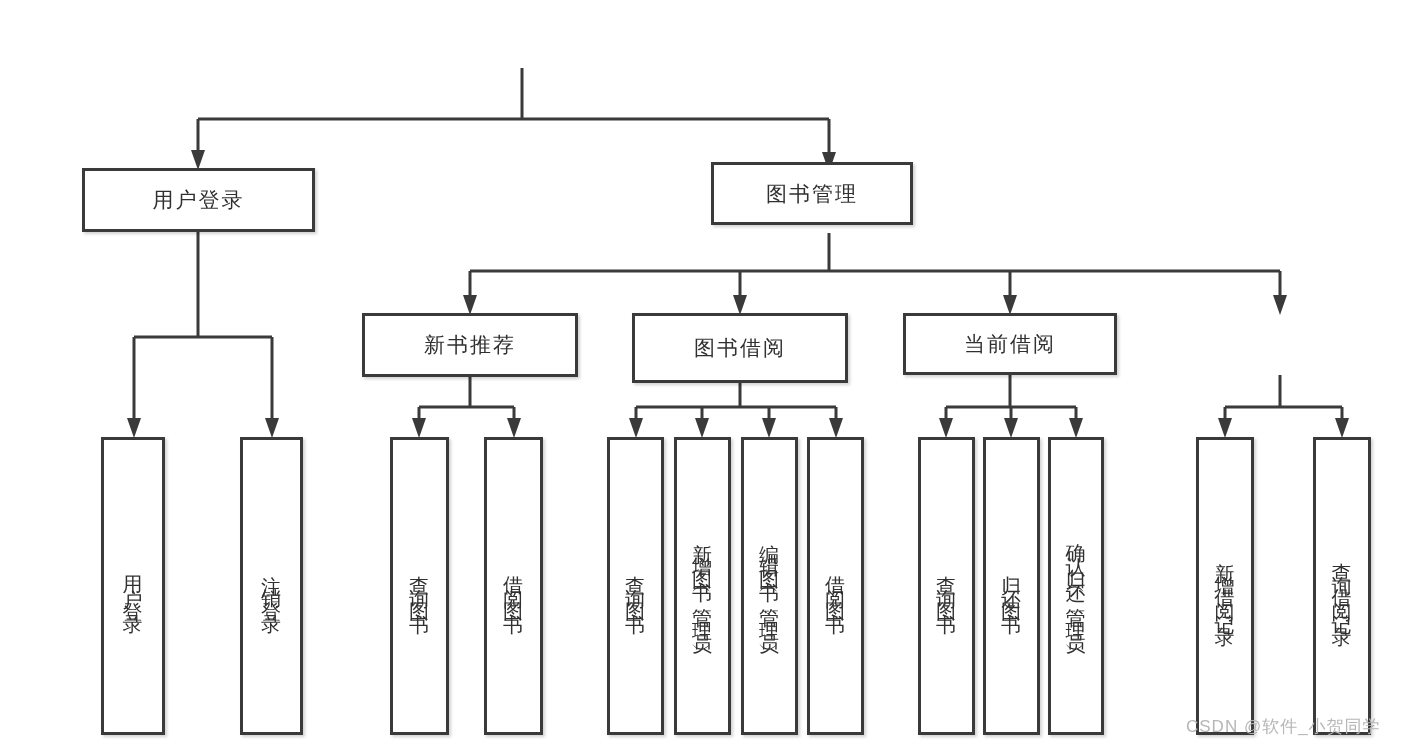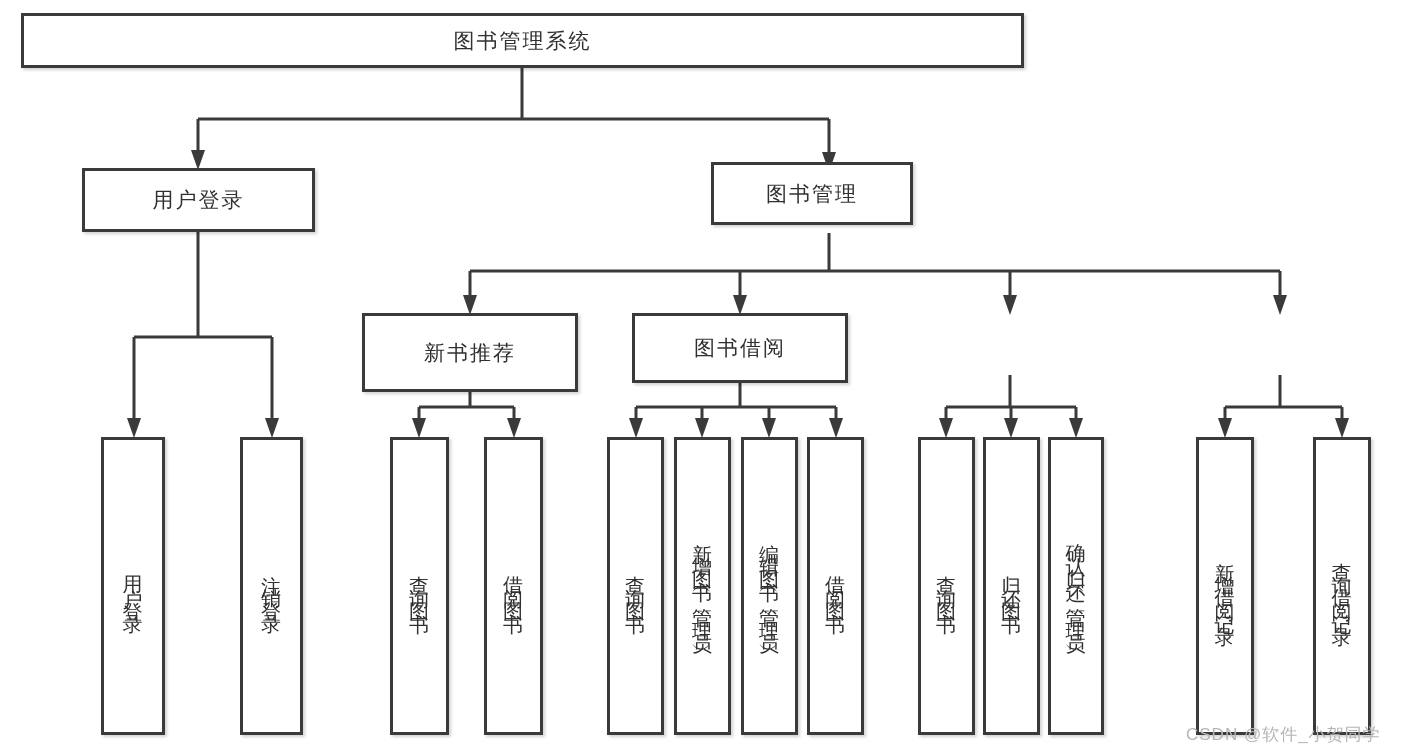--- a/index.html
+++ b/index.html
@@ -57,21 +57,20 @@
   }
   .watermark {
     position: absolute;
     left: 1186px;
     top: 715px;
     font-size: 17px;
     letter-spacing: 1px;
     color: var(--watermark, #b6b6b6);
     white-space: nowrap;
     z-index: 5;
-    margin-top: 8px;
   }
 </style>
 </head>
 <body>
 
 <div class="canvas">
 
   <svg class="connectors" viewBox="0 0 1405 747">
     <g>
       <path d="M522 68 V119 M198 119 H829 M198 119 V155 M829 119 V157"></path>
@@ -98,36 +97,36 @@
       <polygon points="762,418 776,418 769,438"></polygon>
       <polygon points="829,418 843,418 836,438"></polygon>
       <polygon points="939,418 953,418 946,438"></polygon>
       <polygon points="1004,418 1018,418 1011,438"></polygon>
       <polygon points="1069,418 1083,418 1076,438"></polygon>
       <polygon points="1218,418 1232,418 1225,438"></polygon>
       <polygon points="1335,418 1349,418 1342,438"></polygon>
     </g>
   </svg>
 
-  <div class="node h" style="left:21px;top:13px;width:1003px;height:55px">
-    <span>图书管理系统</span>
-  </div>
 
   <div class="node h" style="left:82px;top:168px;width:233px;height:64px">
     <span>用户登录</span>
   </div>
   <div class="node h" style="left:711px;top:162px;width:202px;height:63px">
     <span>图书管理</span>
   </div>
 
-  <div class="node h" style="left:362px;top:313px;width:216px;height:79px">
+  <div class="node h" style="left:362px;top:313px;width:216px;height:64px">
     <span>新书推荐</span>
   </div>
   <div class="node h" style="left:632px;top:313px;width:216px;height:70px">
     <span>图书借阅</span>
+  </div>
+  <div class="node h" style="left:903px;top:313px;width:214px;height:62px">
+    <span>当前借阅</span>
   </div>
 
   <div class="node leaf" style="left:101px;top:437px;width:64px;height:298px">
     <span>用户登录</span>
   </div>
   <div class="node leaf" style="left:240px;top:437px;width:63px;height:298px">
     <span>注销登录</span>
   </div>
 
   <div class="node leaf" style="left:390px;top:437px;width:59px;height:298px">

